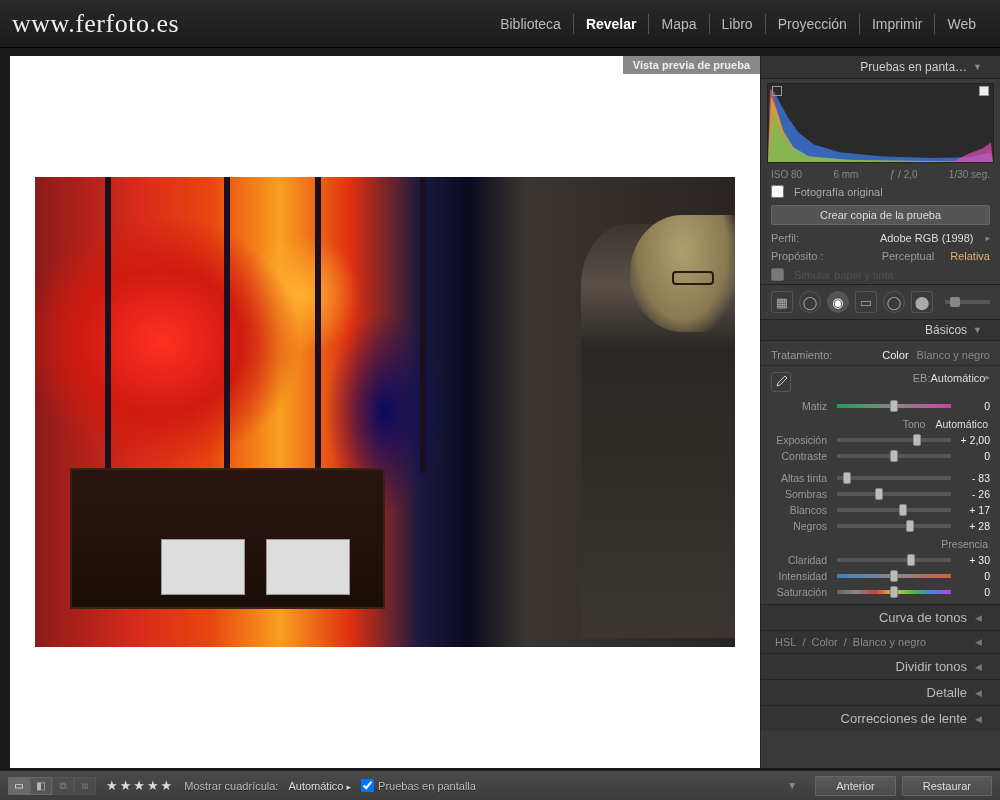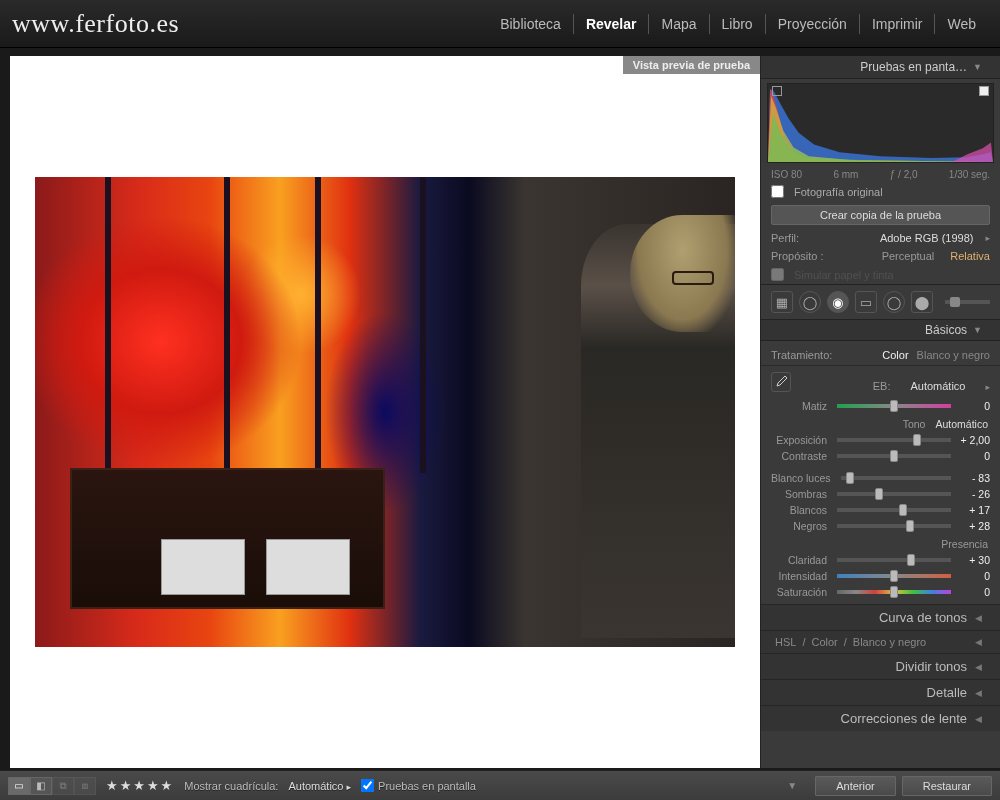--- a/index.html
+++ b/index.html
@@ -64,21 +64,21 @@
   .tool-strip .mini-slider { flex: 1; height: 4px; background: #555; position: relative; margin-left: 6px; }
   .tool-strip .mini-slider::after { content:""; position: absolute; left: 10%; top: -3px; width: 10px; height: 10px; background: #888; border-radius: 2px; }
   
   .basicos { padding: 4px 0; }
   .treat-row { display: flex; align-items: center; padding: 4px 10px; border-bottom: 1px solid #2a2a2a; }
   .treat-row .label { color: #999; }
   .treat-row .opts { margin-left: auto; display: flex; gap: 8px; }
   .treat-row .opt { color: #888; cursor: pointer; }
   .treat-row .opt.sel { color: #eee; }
   
-  .eb-row { display: flex; align-items: flex-end; justify-content: flex-end; padding: 6px 10px; gap: 20px; }
+  .eb-row { display: flex; align-items: flex-start; justify-content: flex-end; padding: 6px 10px; gap: 0; }
   .eb-row .eyedrop { width: 20px; height: 20px; border: 1px solid #555; border-radius: 3px; display:flex; align-items:center; justify-content:center; margin-right: auto; cursor: pointer; }
   .eb-row .eblbl { color: #999; }
   .eb-row .ebval { color: #ddd; }
   .eb-row .chev2 { color: #888; font-size: 9px; }
   
   .slider-row { display: flex; align-items: center; padding: 2px 10px; gap: 0; font-size: 10.5px; white-space: nowrap; }
   .slider-row .sl-label { flex: 0 0 62px; text-align: right; color: #999; padding-right: 6px; font-size: 10.5px; }
   .slider-row .sl-track { flex: 1; height: 4px; background: #555; position: relative; margin: 0 4px; cursor: pointer; }
   .slider-row .sl-track.temp { background: linear-gradient(90deg,#2060d0,#888,#e0c040); }
   .slider-row .sl-track.tint { background: linear-gradient(90deg,#20a050,#888,#d040a0); }
@@ -251,21 +251,21 @@
         </div>
       <div class="slider-row">
           <span class="sl-label">Contraste</span>
           <div class="sl-track">
             <div class="sl-knob" style="left:50%"></div>
           </div>
           <span class="sl-val">0</span>
         </div>
       <div style="height:6px"></div>
       <div class="slider-row">
-          <span class="sl-label">Blanco luces</span>
+          <span class="sl-label">Altas tinta</span>
           <div class="sl-track">
             <div class="sl-knob" style="left:9%"></div>
           </div>
           <span class="sl-val">- 83</span>
         </div>
       <div class="slider-row">
           <span class="sl-label">Sombras</span>
           <div class="sl-track">
             <div class="sl-knob" style="left:37%"></div>
           </div>

